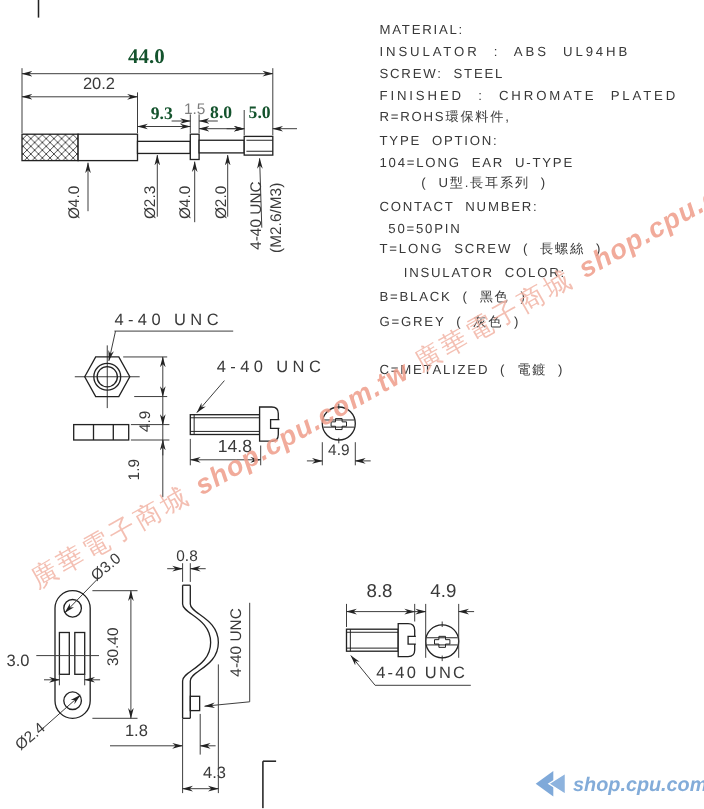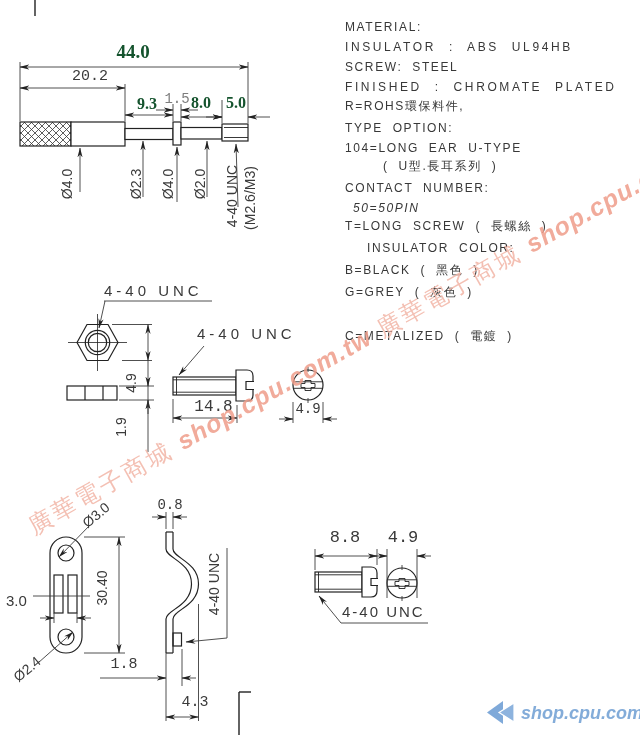--- a/index.html
+++ b/index.html
@@ -1,20 +1,20 @@
 <!DOCTYPE html>
 <html><head>
 <meta charset="utf-8">
 <style>
   html,body{margin:0;padding:0;background:#fff;}
   #stage{position:relative;width:640px;height:735px;background:#fff;overflow:hidden;
          font-family:"Liberation Sans",sans-serif;color:#3a3a3a;}
   #lineart{position:absolute;left:0;top:0;z-index:1;}
   .lbl{position:absolute;z-index:2;font-size:15px;color:#3a3a3a;white-space:nowrap;line-height:1;}
-  .ctr{text-align:center;font-family:Liberation Mono, monospace;}
+  .ctr{text-align:center;}
   .dimb{font-family:"Liberation Serif",serif;font-weight:bold;color:#14532d;font-size:16px;}
   .big{font-size:19px;}
   .lt{color:#7d7d7d;font-size:14px;}
   .sp2{letter-spacing:2px;}
   .sp4{letter-spacing:4px;}
   .vlabel{position:absolute;z-index:2;width:70px;text-align:center;font-size:14px;
           color:#3a3a3a;transform:rotate(-90deg);white-space:nowrap;line-height:1;}
   .w100{width:100px;}
   .w110{width:110px;}
   .diag{transform:rotate(-40deg);}
@@ -239,21 +239,21 @@
 
   <span class="note" style="top:20px;">MATERIAL:</span>
   <span class="note wide" style="top:40px;">INSULATOR : ABS UL94HB</span>
   <span class="note" style="top:60px;">SCREW: STEEL</span>
   <span class="note wide" style="top:80px;">FINISHED : CHROMATE PLATED</span>
   <span class="note" style="top:99px;">R=ROHS環保料件,</span>
   <span class="note" style="top:121px;">TYPE OPTION:</span>
   <span class="note" style="top:141px;">104=LONG EAR U-TYPE</span>
   <span class="note ind38" style="top:159px;">( U型.長耳系列 )</span>
   <span class="note" style="top:181px;">CONTACT NUMBER:</span>
-  <span class="note ind8" style="top:201px;font-style:italic;">50=50PIN</span>
+  <span class="note ind8" style="top:201px;">50=50PIN</span>
   <span class="note" style="top:219px;">T=LONG SCREW ( 長螺絲 )</span>
   <span class="note ind22" style="top:241px;">INSULATOR COLOR:</span>
   <span class="note" style="top:263px;">B=BLACK ( 黑色 )</span>
   <span class="note" style="top:285px;">G=GREY ( 灰色 )</span>
   <span class="note" style="top:329px;">C=METALIZED ( 電鍍 )</span>
 
   <div id="watermark"><span class="wm-cjk">廣華電子商城</span><span> </span><span class="wm-latin">shop.cpu.com.tw</span><span> </span><span class="wm-cjk">廣華電子商城</span><span> </span><span class="wm-latin">shop.cpu.com.tw</span></div>
 
   <div id="footer-logo">
     <svg width="30" height="30" viewBox="0 0 30 30">

